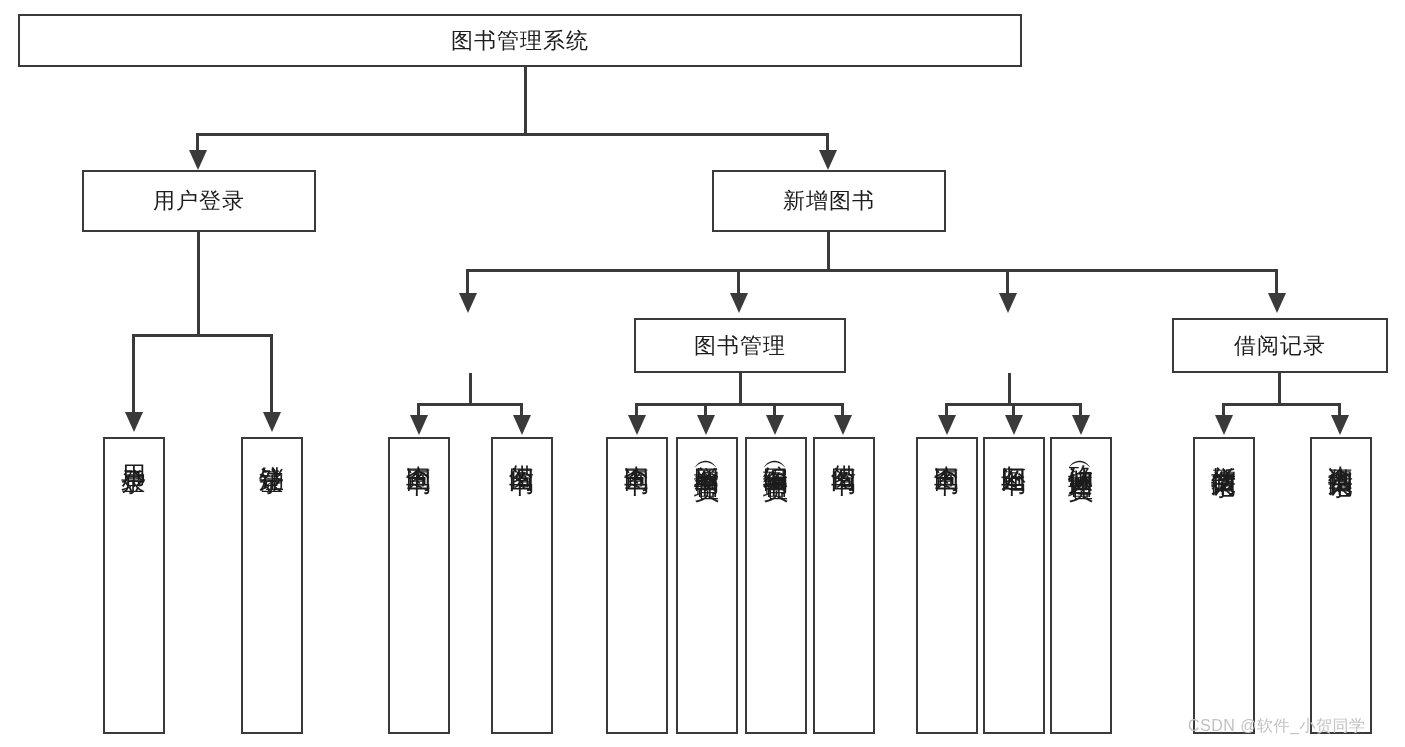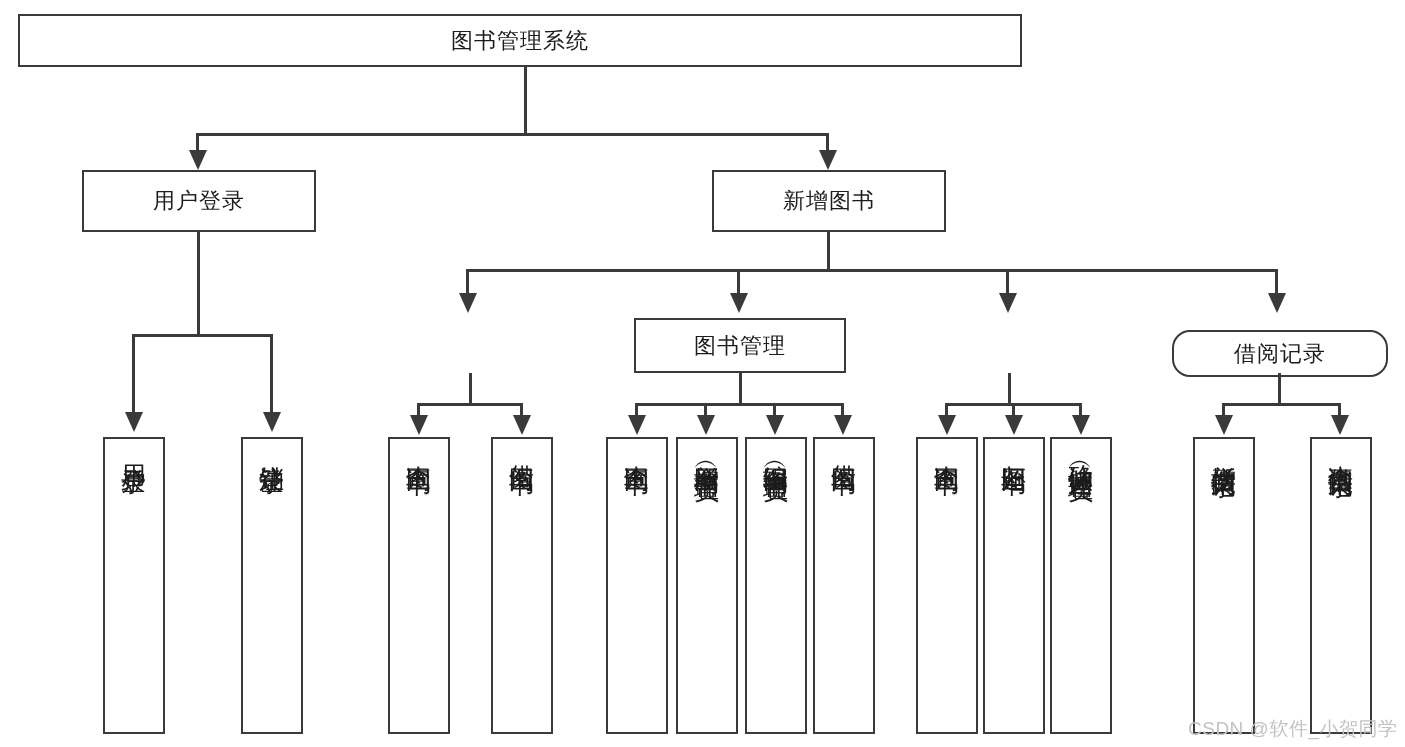--- a/index.html
+++ b/index.html
@@ -57,21 +57,21 @@
     position: absolute;
     width: 0;
     height: 0;
     border-left: 9px solid transparent;
     border-right: 9px solid transparent;
     border-top: 20px solid #3a3a3a;
   }
   #watermark {
     position: absolute;
     color: #c2c2c2;
-    font-size: 19px;
+    font-size: 16px;
     white-space: nowrap;
     letter-spacing: 0.5px;
   }
 </style>
 </head>
 <body>
 
 <div id="canvas">
 
   <div class="node" style="left:18px; top:14px; width:1004px; height:53px;">
@@ -106,21 +106,21 @@
   <div class="edge v" style="left:737px; top:269px; width:3px; height:30px;"></div>
   <div class="arrow" style="left:730px; top:293px;"></div>
   <div class="edge v" style="left:1006px; top:269px; width:3px; height:30px;"></div>
   <div class="arrow" style="left:999px; top:293px;"></div>
   <div class="edge v" style="left:1275px; top:269px; width:3px; height:30px;"></div>
   <div class="arrow" style="left:1268px; top:293px;"></div>
 
   <div class="node" style="left:634px; top:318px; width:212px; height:55px;">
     <span class="node-label">图书管理</span>
   </div>
-  <div class="node" style="left:1172px; top:330px; width:216px; height:47px;border-radius:18px;">
+  <div class="node" style="left:1172px; top:318px; width:216px; height:55px;">
     <span class="node-label">借阅记录</span>
   </div>
 
   <div class="edge v" style="left:469px; top:373px; width:3px; height:32px;"></div>
   <div class="edge h" style="left:417px; top:403px; width:106px; height:3px;"></div>
   <div class="edge v" style="left:417px; top:403px; width:3px; height:18px;"></div>
   <div class="arrow" style="left:410px; top:415px;"></div>
   <div class="edge v" style="left:520px; top:403px; width:3px; height:18px;"></div>
   <div class="arrow" style="left:513px; top:415px;"></div>
 

